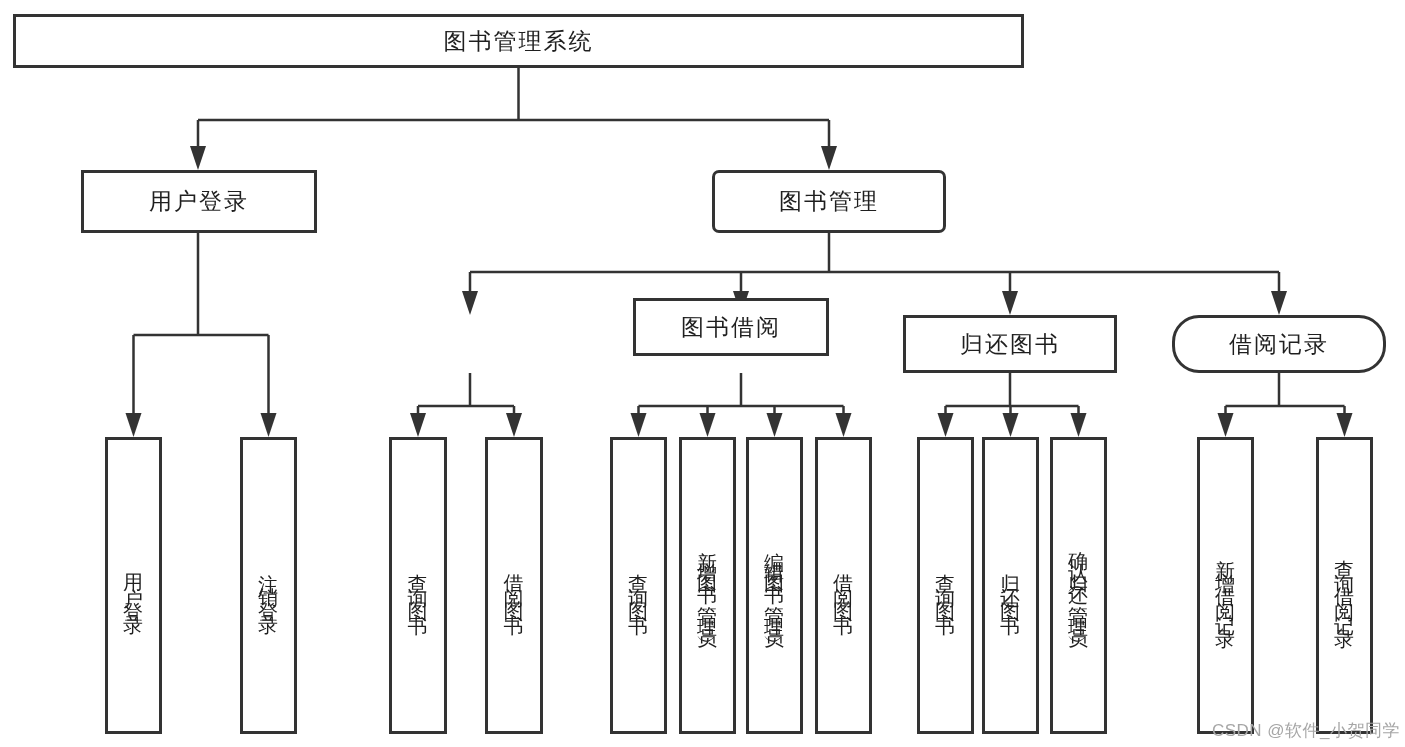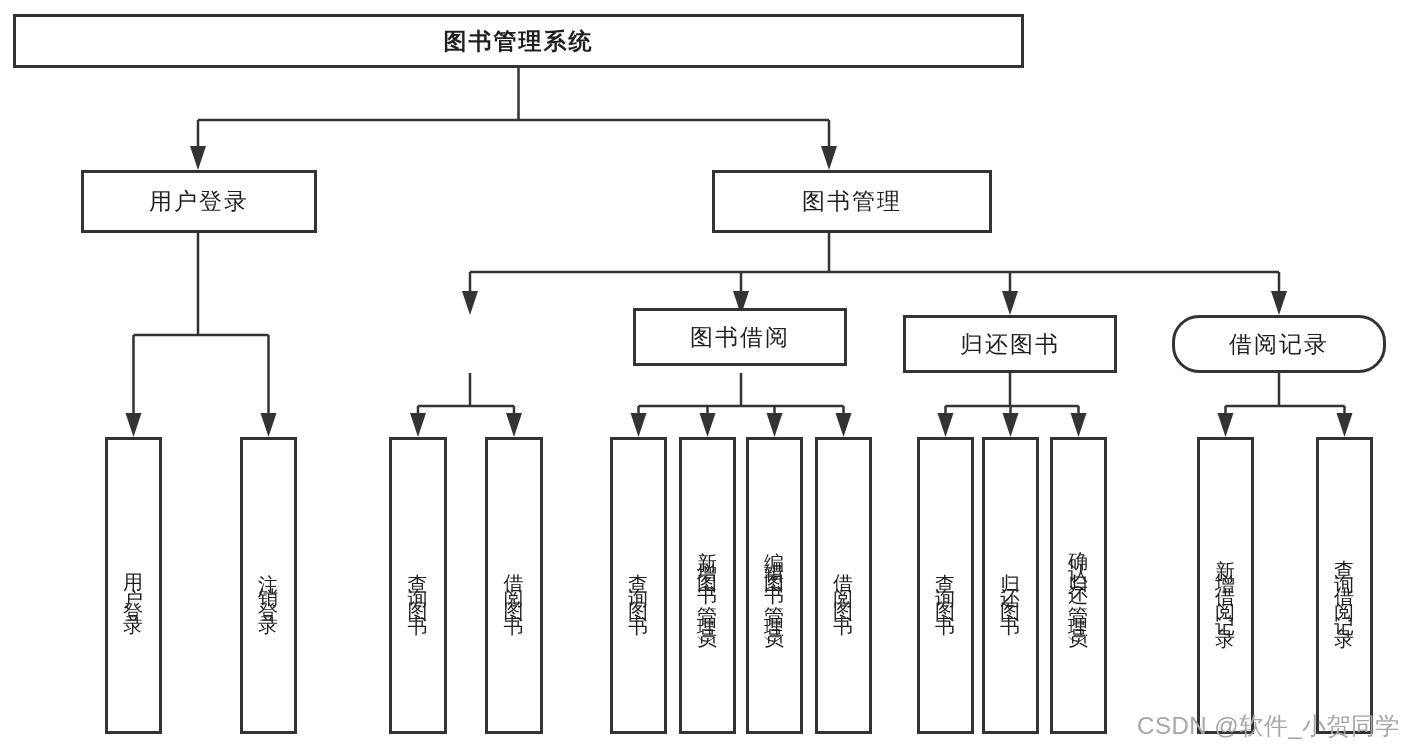--- a/index.html
+++ b/index.html
@@ -39,21 +39,21 @@
     line-height: 1;
     color: #1f1f1f;
   }
   .node.leaf.long span {
     letter-spacing: 11px;
   }
   .watermark {
     position: absolute;
     right: 5px;
     bottom: 5px;
-    font-size: 24px;
+    font-size: 17px;
     color: #a6a6a6;
     letter-spacing: 0.5px;
     z-index: 10;
     white-space: nowrap;
   }
 </style>
 </head>
 <body>
 
 <div class="canvas">
@@ -105,32 +105,32 @@
       <polygon points="774.5,437 766.5,413 782.5,413"></polygon>
       <polygon points="843.5,437 835.5,413 851.5,413"></polygon>
       <polygon points="945.5,437 937.5,413 953.5,413"></polygon>
       <polygon points="1010.5,437 1002.5,413 1018.5,413"></polygon>
       <polygon points="1078.5,437 1070.5,413 1086.5,413"></polygon>
       <polygon points="1225.5,437 1217.5,413 1233.5,413"></polygon>
       <polygon points="1344.5,437 1336.5,413 1352.5,413"></polygon>
     </g>
   </svg>
 
-  <div class="node h" style="left:13px; top:14px; width:1011px; height:54px;font-weight:bold;">
+  <div class="node h" style="left:13px; top:14px; width:1011px; height:54px;">
     <span>图书管理系统</span>
   </div>
 
   <div class="node h" style="left:81px; top:170px; width:236px; height:63px;">
     <span>用户登录</span>
   </div>
-  <div class="node h" style="left:712px; top:170px; width:280px; height:63px;">
+  <div class="node h" style="left:712px; top:170px; width:234px; height:63px;border-radius:7px;">
     <span>图书管理</span>
   </div>
 
-  <div class="node h" style="left:633px; top:308px; width:214px; height:58px;">
+  <div class="node h" style="left:633px; top:298px; width:196px; height:58px;">
     <span>图书借阅</span>
   </div>
   <div class="node h" style="left:903px; top:315px; width:214px; height:58px;">
     <span>归还图书</span>
   </div>
   <div class="node h" style="left:1172px; top:315px; width:214px; height:58px;border-radius:27px;">
     <span>借阅记录</span>
   </div>
 
   <div class="node leaf" style="left:105px; top:437px; width:57px; height:297px;">

